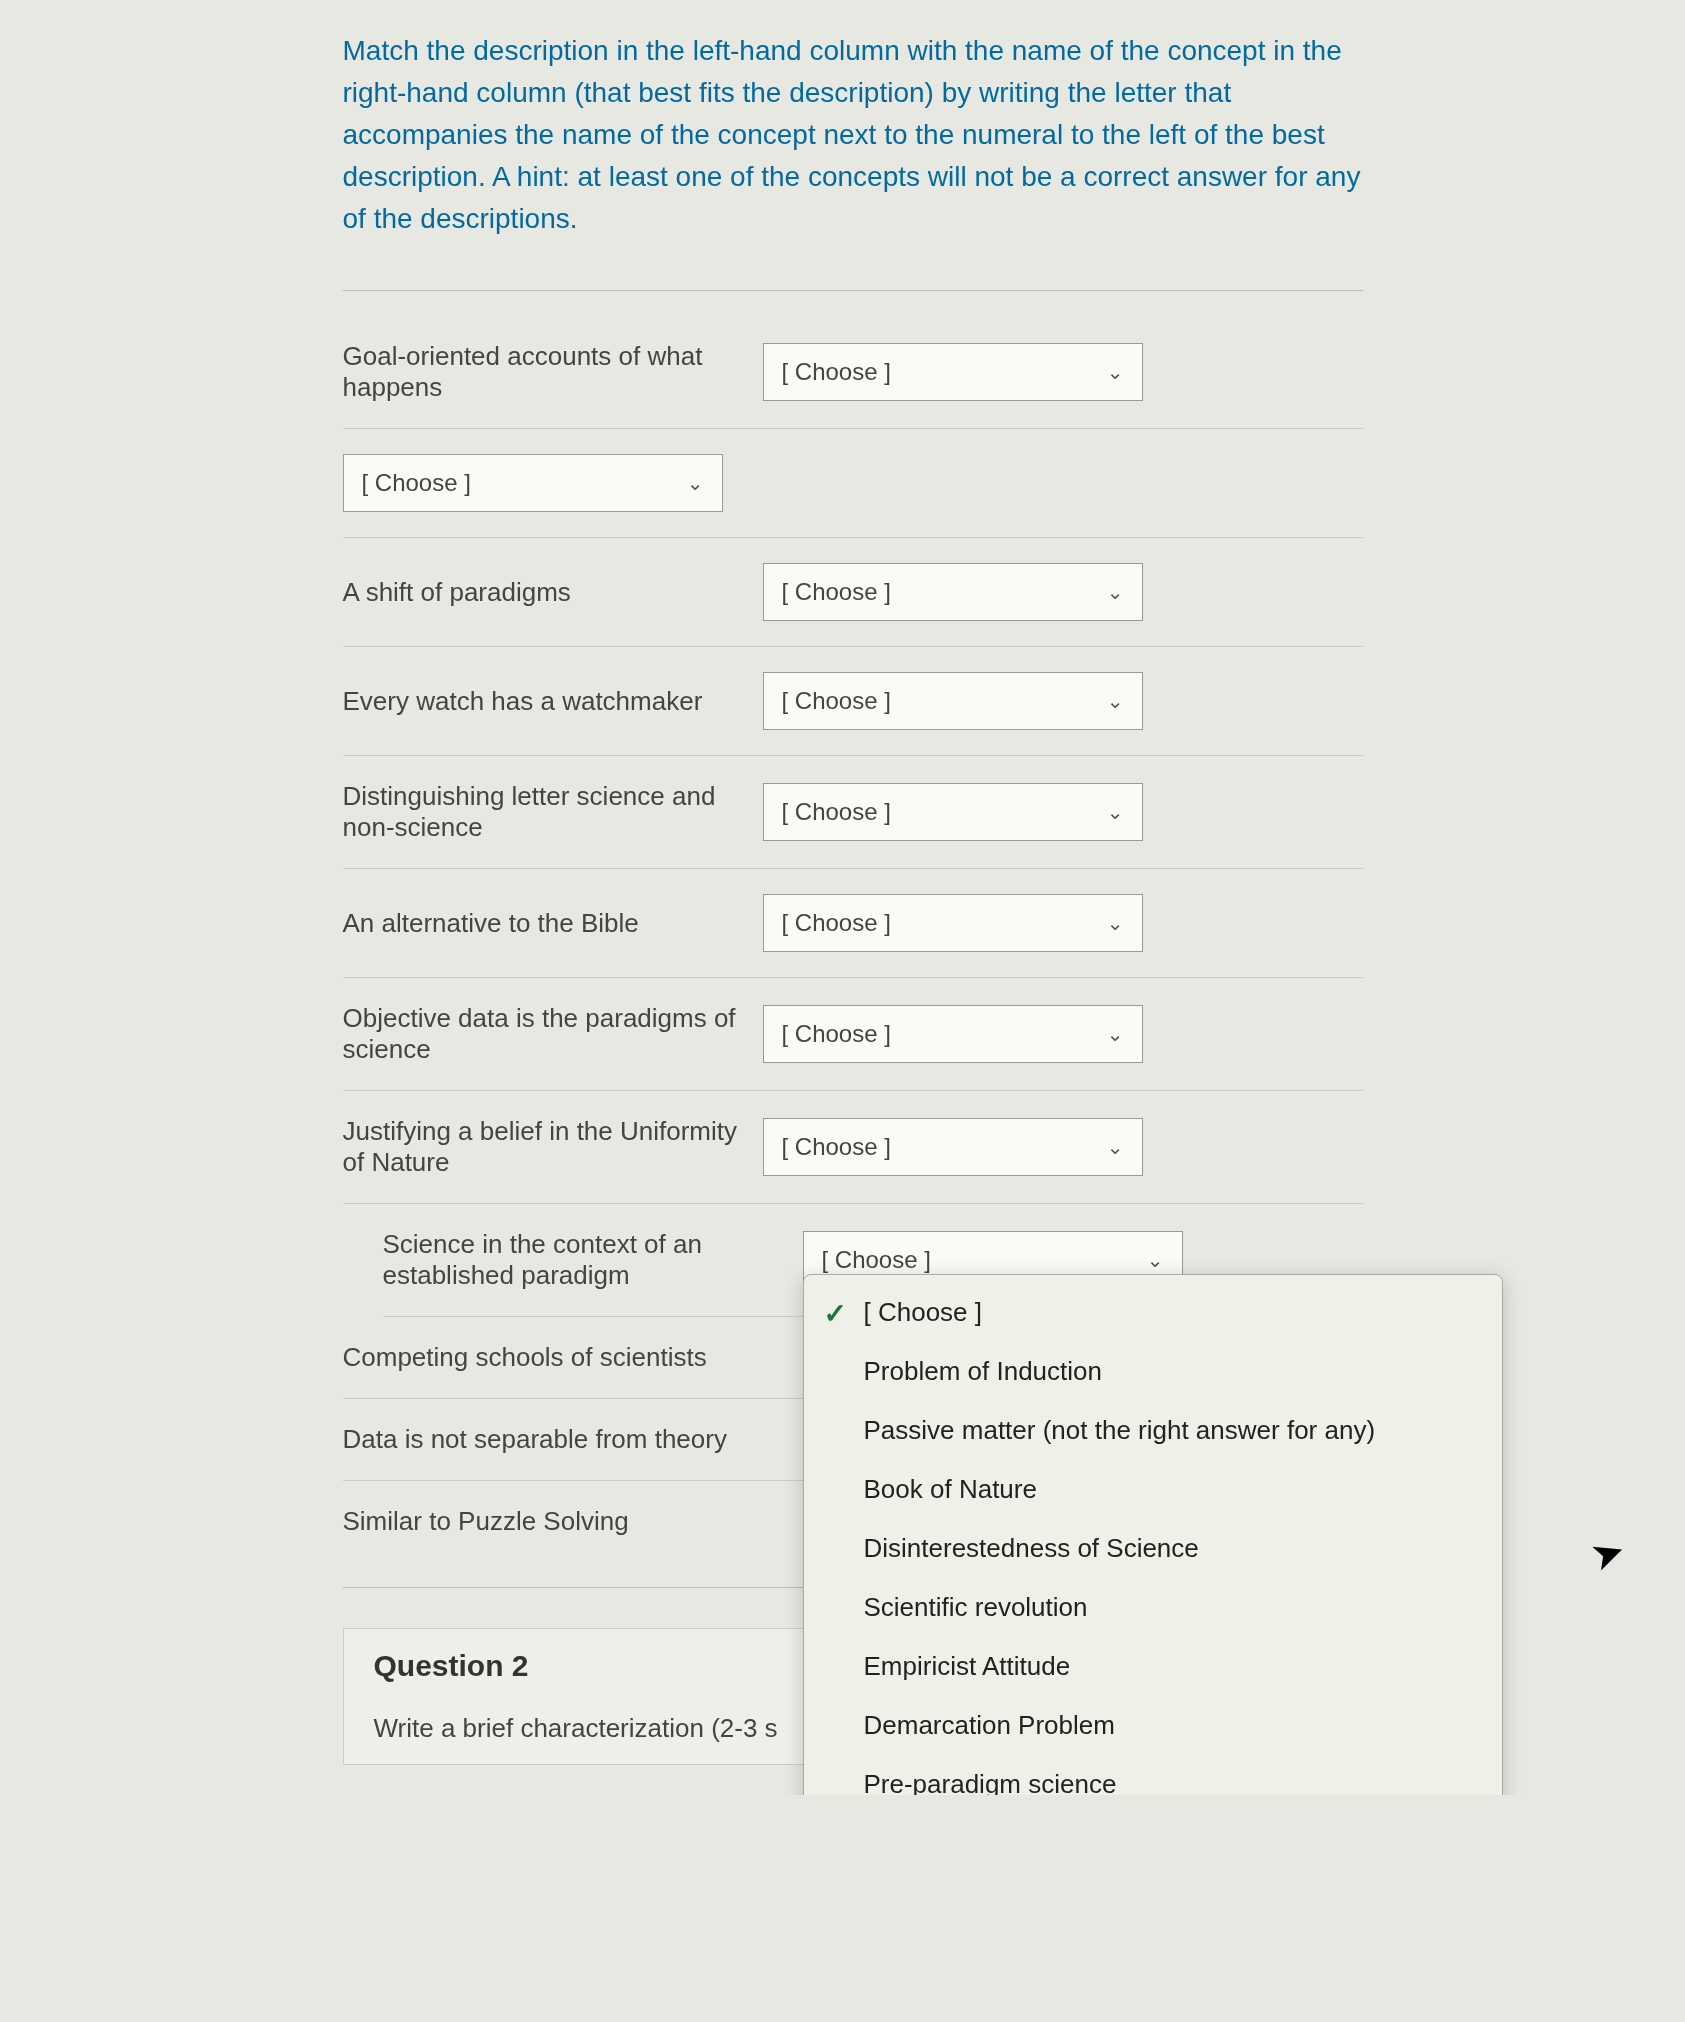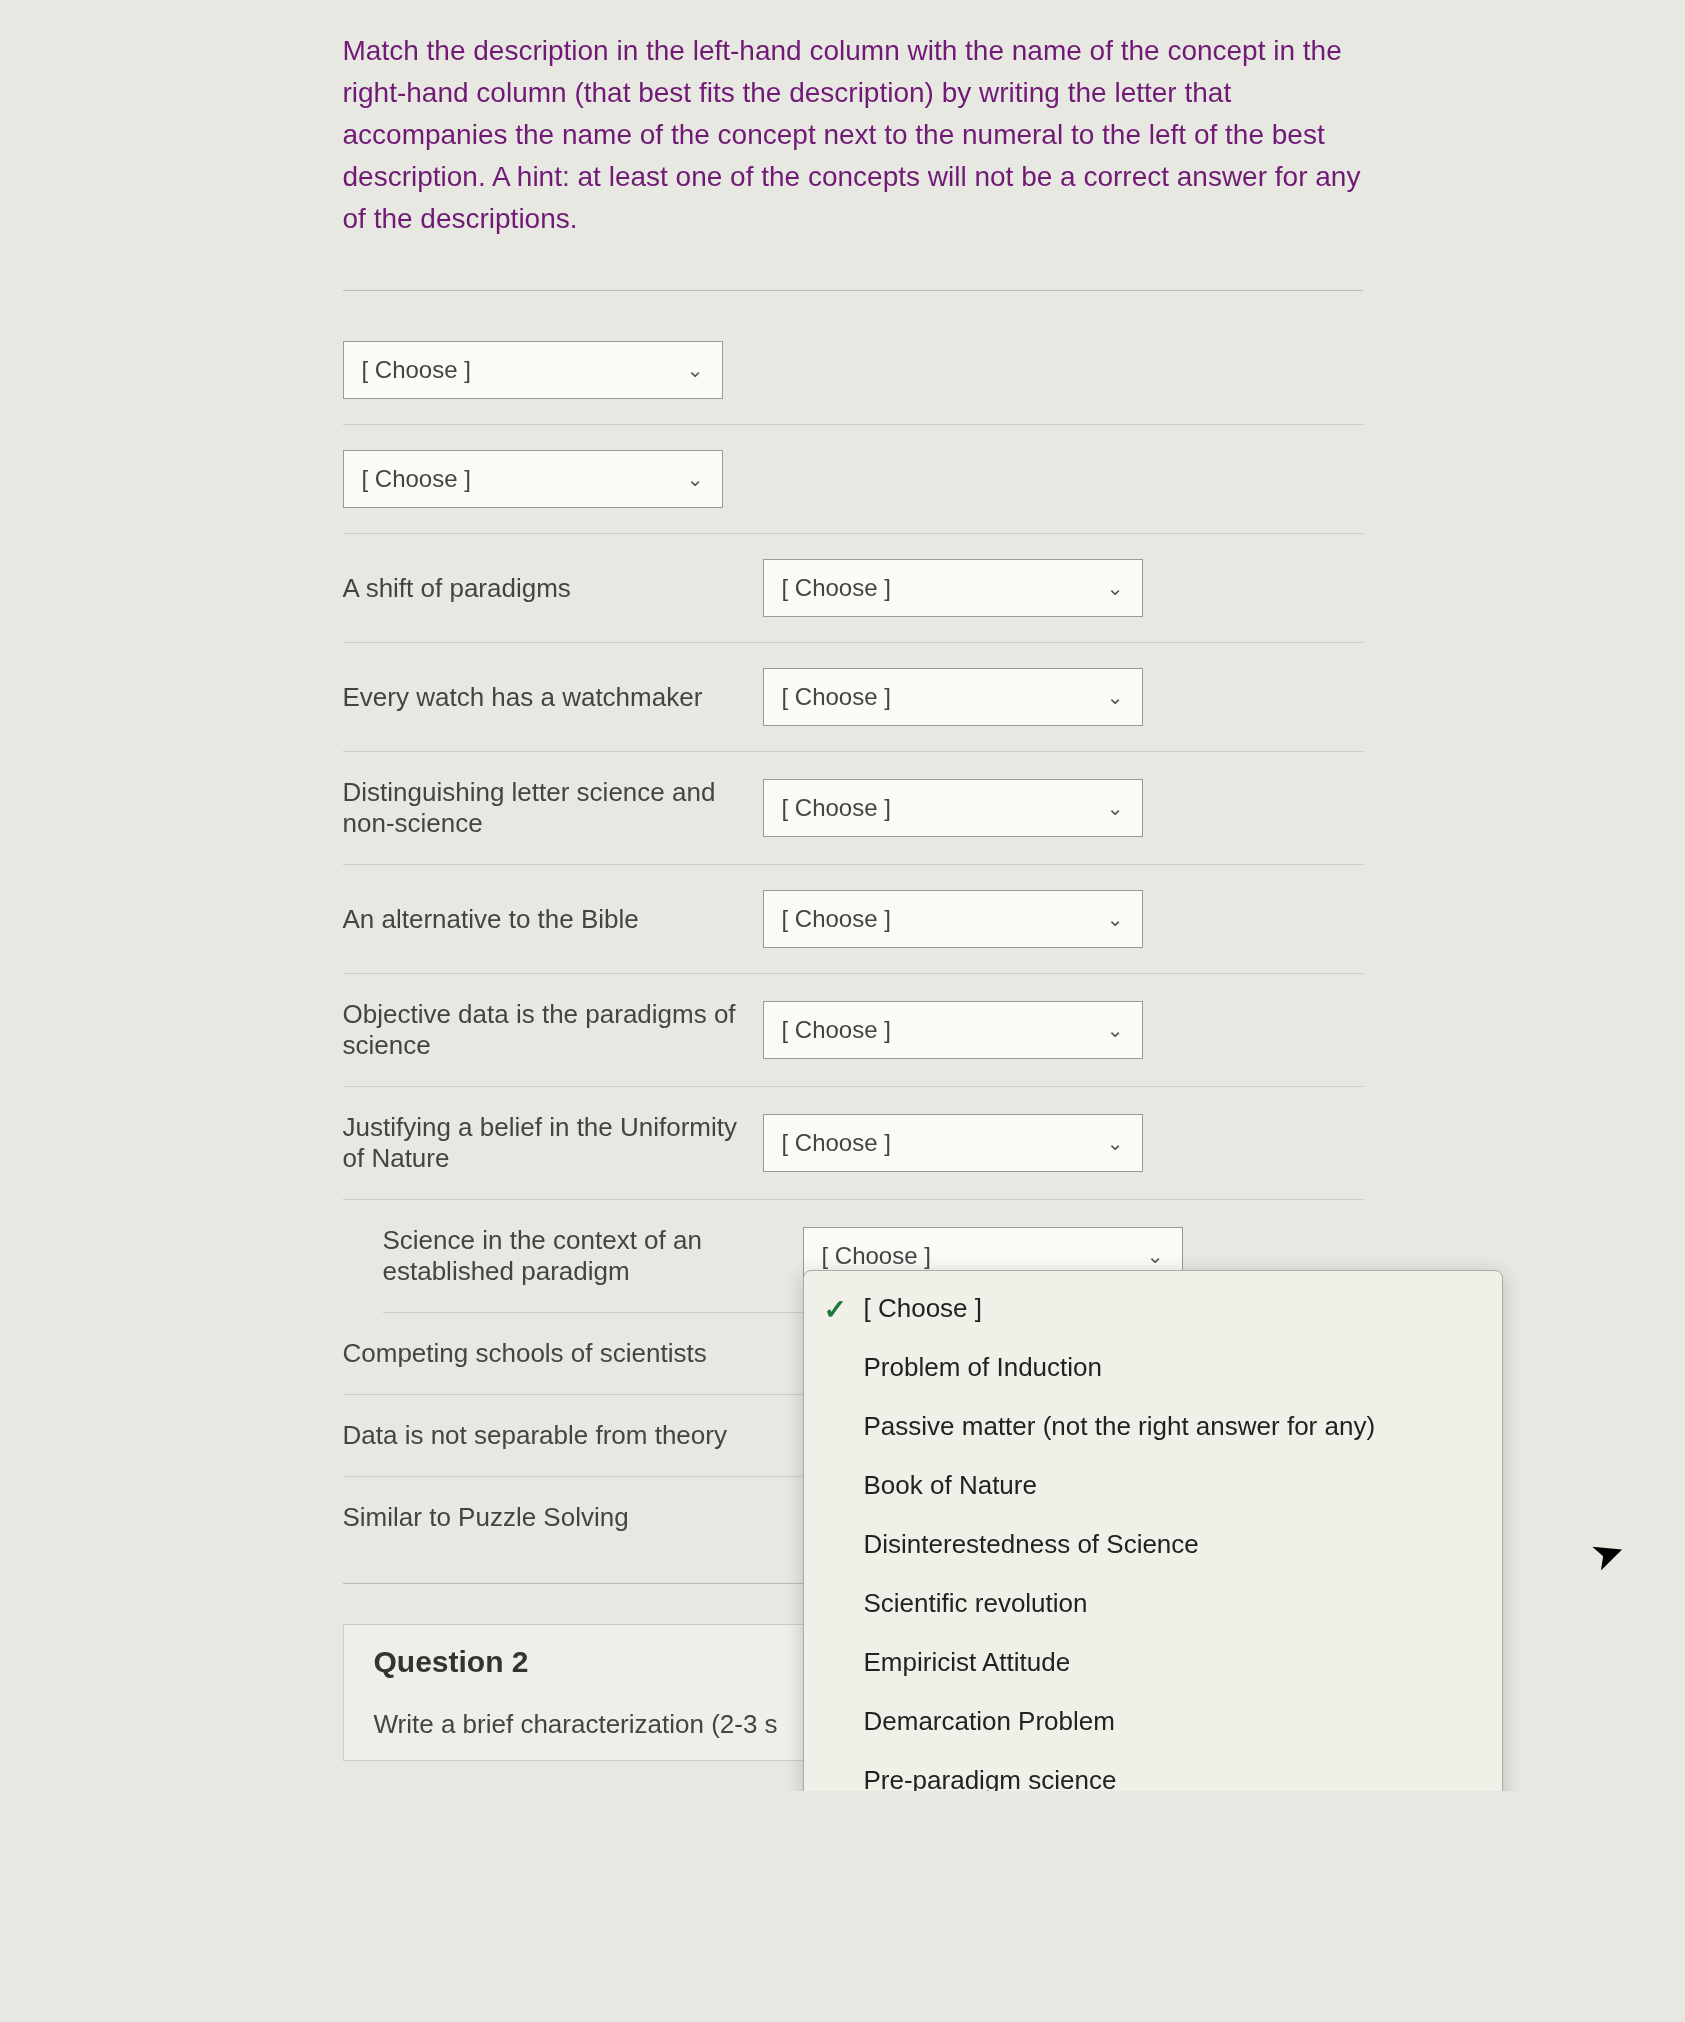--- a/index.html
+++ b/index.html
@@ -14,21 +14,21 @@
       color: #333;
     }
     .container {
       max-width: 1400px;
       margin: 0 auto;
       padding: 0 180px 0 200px;
     }
     .instructions {
       font-size: 28px;
       line-height: 1.5;
-      color: #701a75;
+      color: #0369a1;
       margin-bottom: 30px;
       padding-bottom: 20px;
     }
     .question-block {
       border-top: 1px solid #bbb;
       border-bottom: 1px solid #bbb;
       padding: 25px 0;
     }
     .match-row {
       display: flex;
@@ -136,20 +136,21 @@
   </style>
 </head>
 <body>
 
 <div class="container">
   <div class="instructions">Match the description in the left-hand column with the name of the concept in the right-hand column (that best fits the description) by writing the letter that accompanies the name of the concept next to the numeral to the left of the best description.  A hint: at least one of the concepts will not be a correct answer for any of the descriptions.</div>
 
   <div class="question-block">
 
     <div class="match-row">
+      <div class="match-label">Goal-oriented accounts of what happens</div>
       <div class="select-box">
         <span>[ Choose ]</span>
         <span class="chevron">⌄</span>
       </div>
     </div>
 
     <div class="match-row">
       <div class="select-box">
         <span>[ Choose ]</span>
         <span class="chevron">⌄</span>

